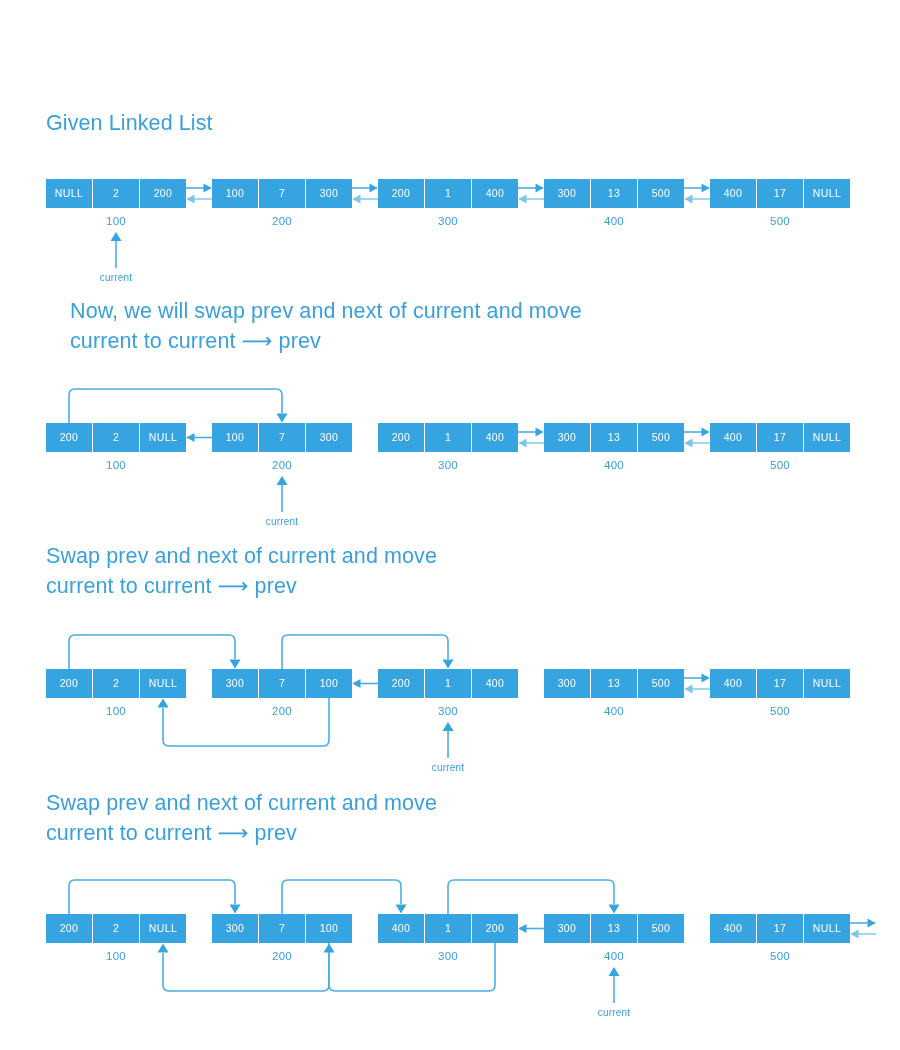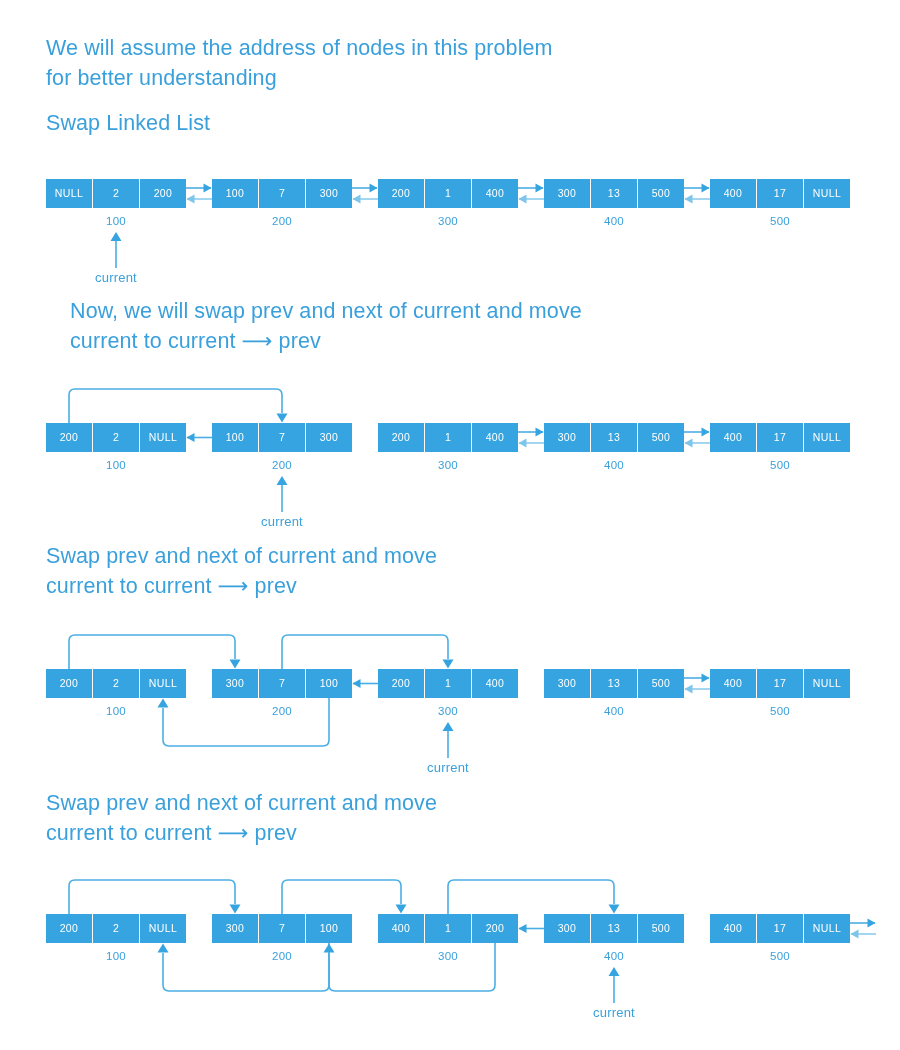--- a/index.html
+++ b/index.html
@@ -22,38 +22,36 @@
   .cell{
     position:absolute;height:29px;width:46px;background:#35a4e0;
     color:#ffffff;font-size:10.5px;line-height:29px;text-align:center;
     letter-spacing:.4px;
   }
   .addr{
     position:absolute;color:#3aa0dc;font-size:11.5px;line-height:14px;
     text-align:center;width:80px;letter-spacing:.3px;
   }
   .curlabel{
-    position:absolute;color:#3aa0dc;font-size:13px;line-height:13px;
+    position:absolute;color:#3aa0dc;font-size:10px;line-height:13px;
     text-align:center;width:80px;letter-spacing:.2px;
   }
   svg.ovl{position:absolute;left:0;top:0;width:900px;height:1050px;overflow:visible;pointer-events:none;}
   .lnk{fill:none;stroke:#4aaee4;stroke-width:1.6;}
   .ahead{fill:#35a4e0;}
   .ahead2{fill:#7cc6ec;}
   .lnklight{fill:none;stroke:#8ccdee;stroke-width:1.6;}
 </style>
 </head>
 <body>
 
 <div class="stage">
 
-  <div class="heading" style="left:46px;top:33px;">We will assume the address of nodes in this problem
-for better understanding</div>
-
-  <div class="heading small" style="left:46px;top:108px;">Swap Linked List</div>
+
+  <div class="heading small" style="left:46px;top:108px;">Given Linked List</div>
 
   <div class="heading" style="left:46px;top:296px;margin-left:24px;">Now, we will swap prev and next of current and move
 current to current ⟶ prev</div>
 
   <div class="heading" style="left:46px;top:541px;">Swap prev and next of current and move
 current to current ⟶ prev</div>
 
   <div class="heading" style="left:46px;top:788px;">Swap prev and next of current and move
 current to current ⟶ prev</div>
 

